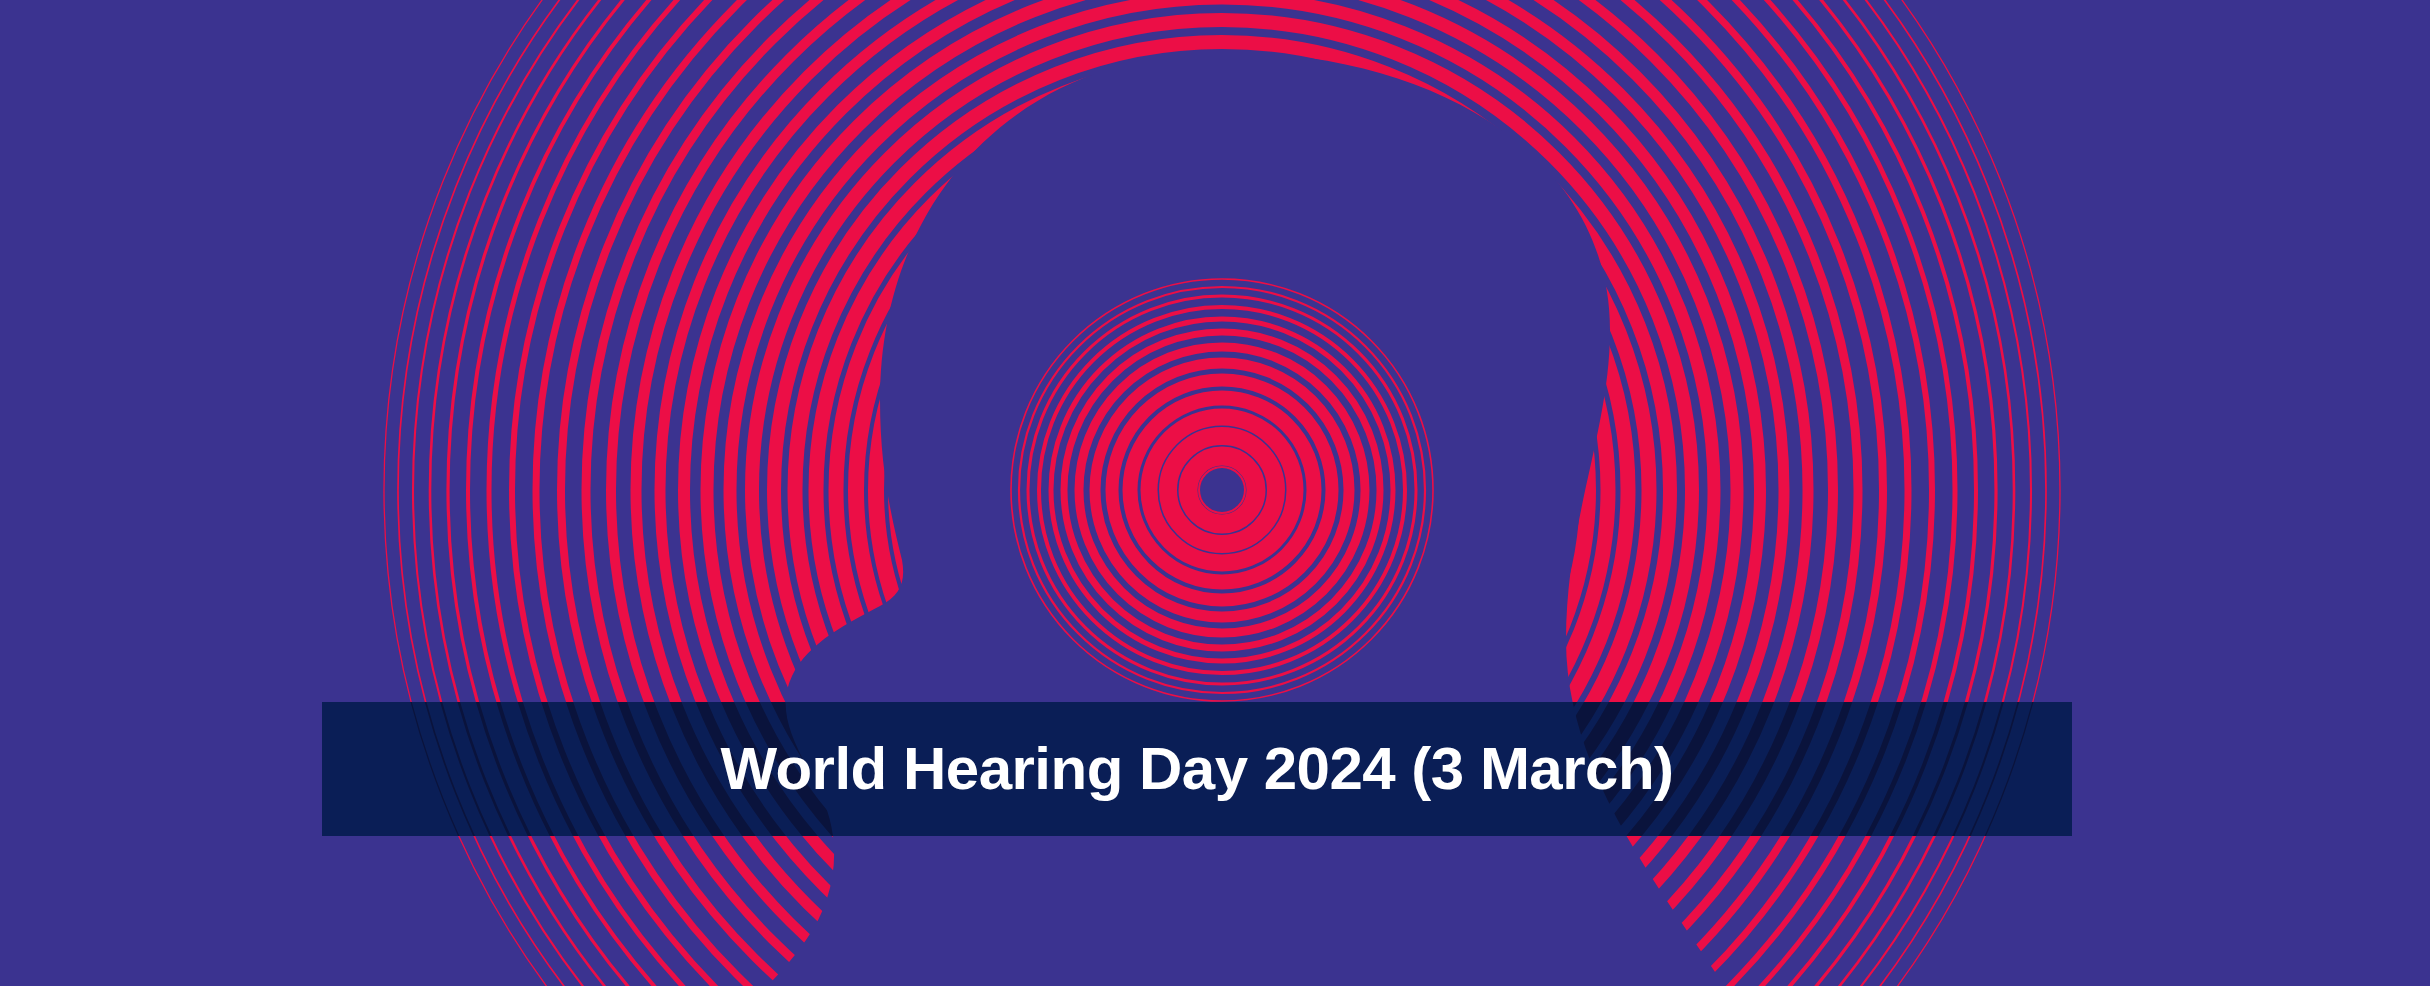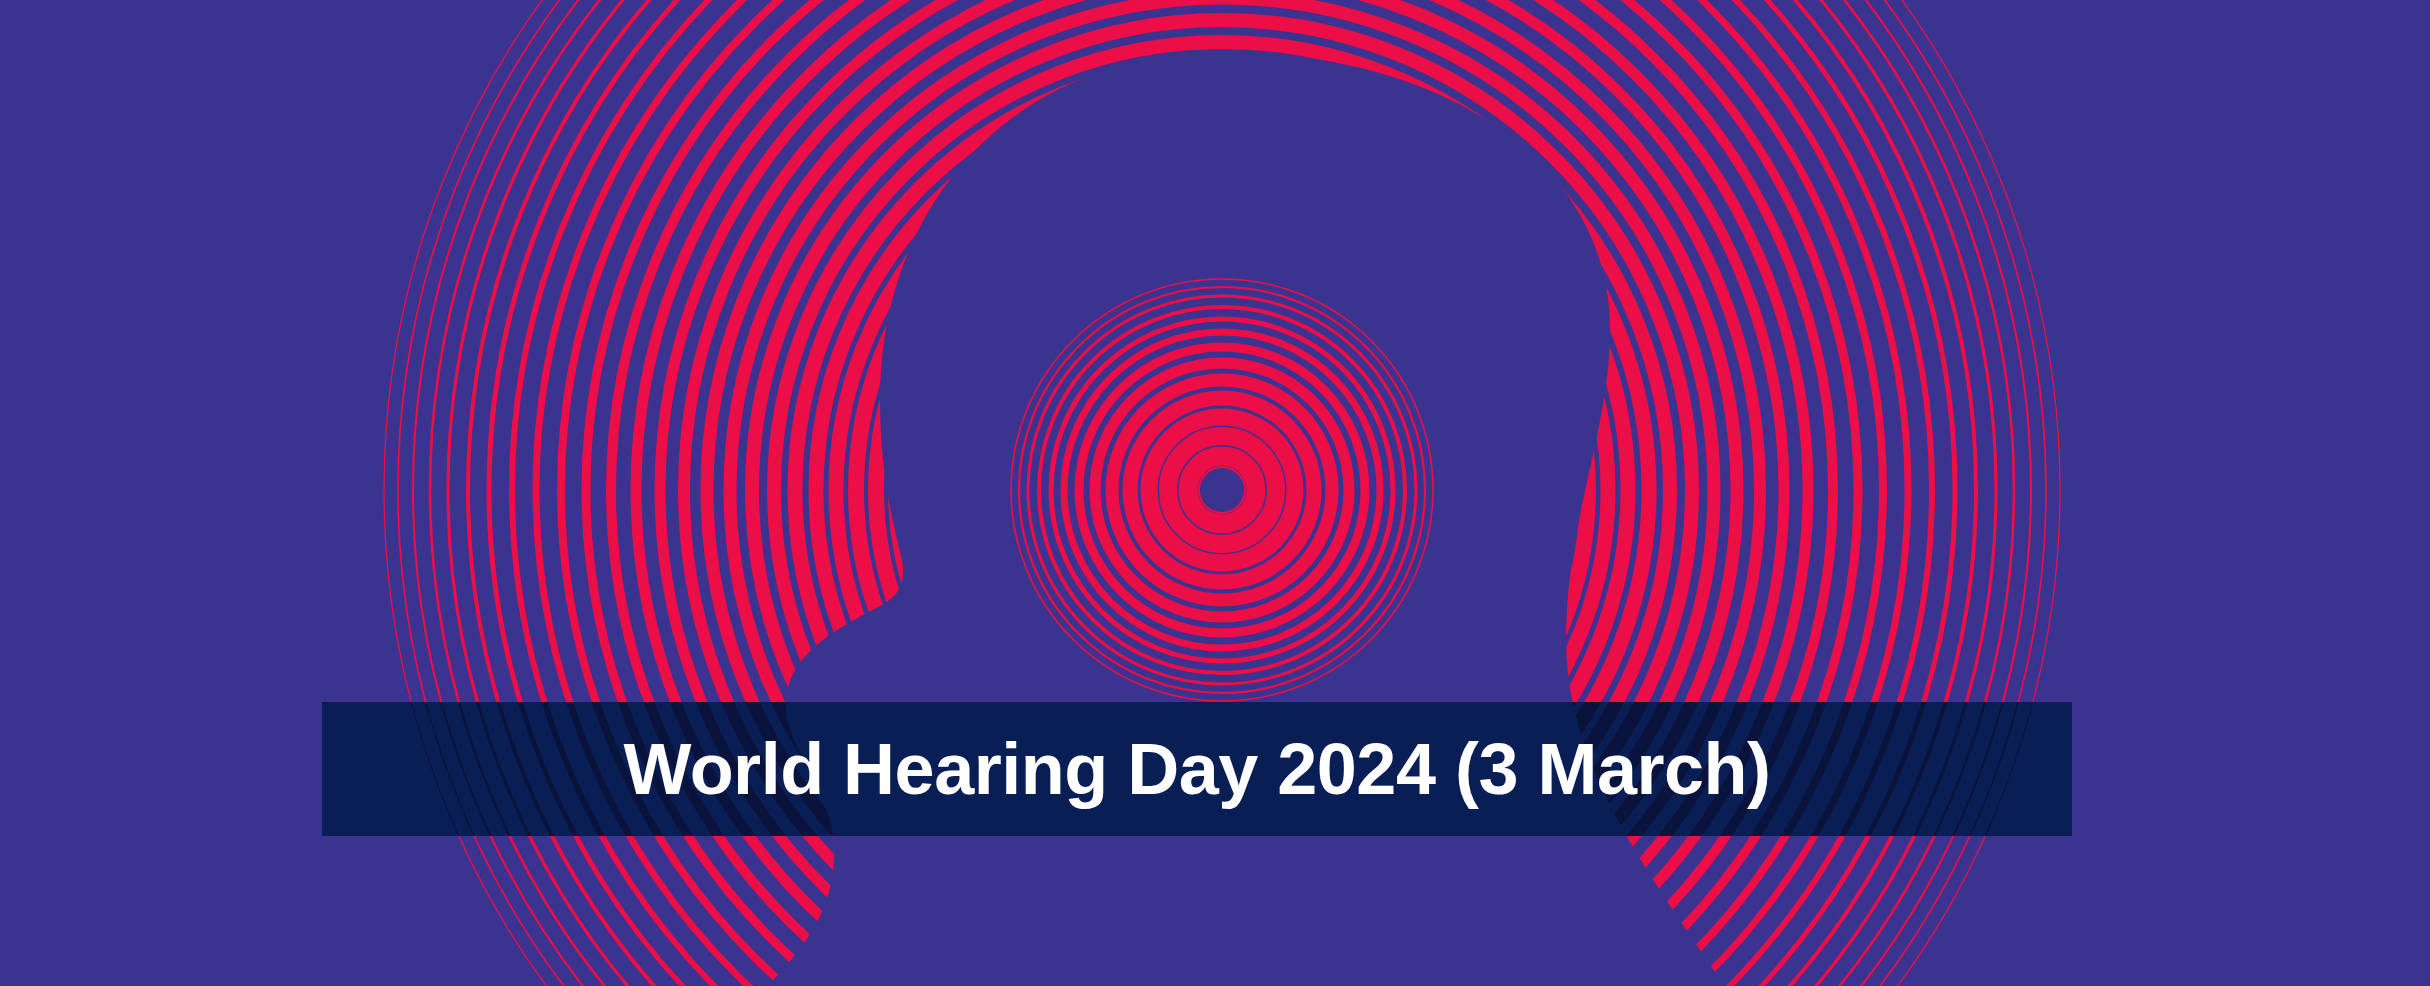--- a/index.html
+++ b/index.html
@@ -41,21 +41,21 @@
     width: 2430px;
     height: 986px;
     opacity: 0.42;
     mix-blend-mode: multiply;
     pointer-events: none;
   }
   #title-text {
     position: relative;
     z-index: 2;
     color: #ffffff;
-    font-size: 72px;
+    font-size: 60px;
     font-weight: 700;
     letter-spacing: -0.5px;
     line-height: 1;
     white-space: nowrap;
     font-family: "Liberation Sans", sans-serif;
   }
 </style>
 </head>
 <body>
 

